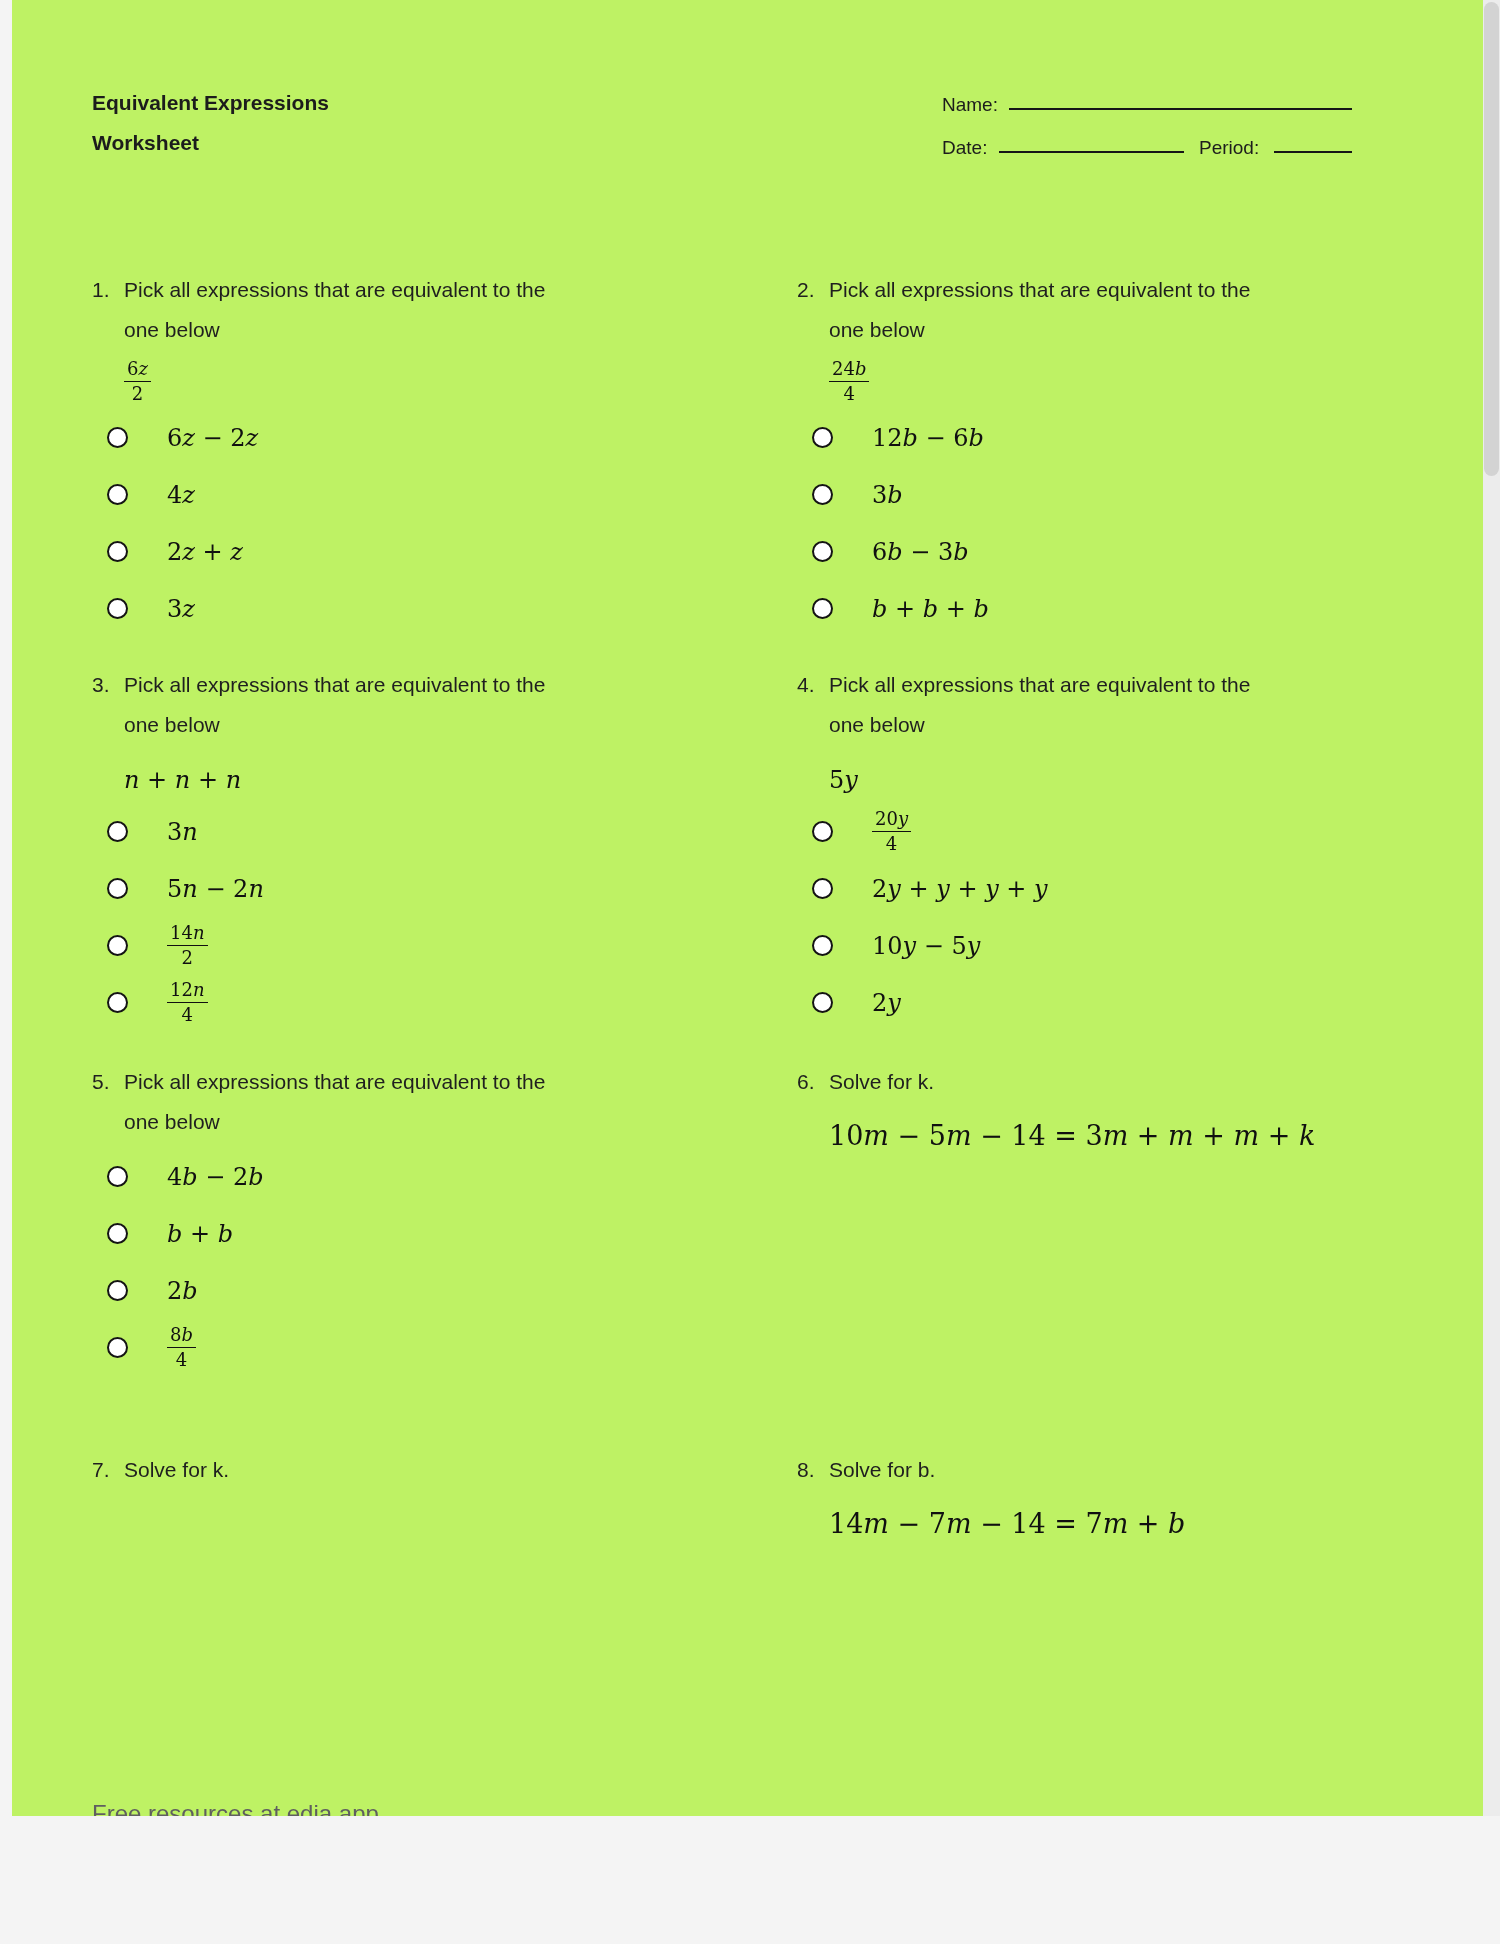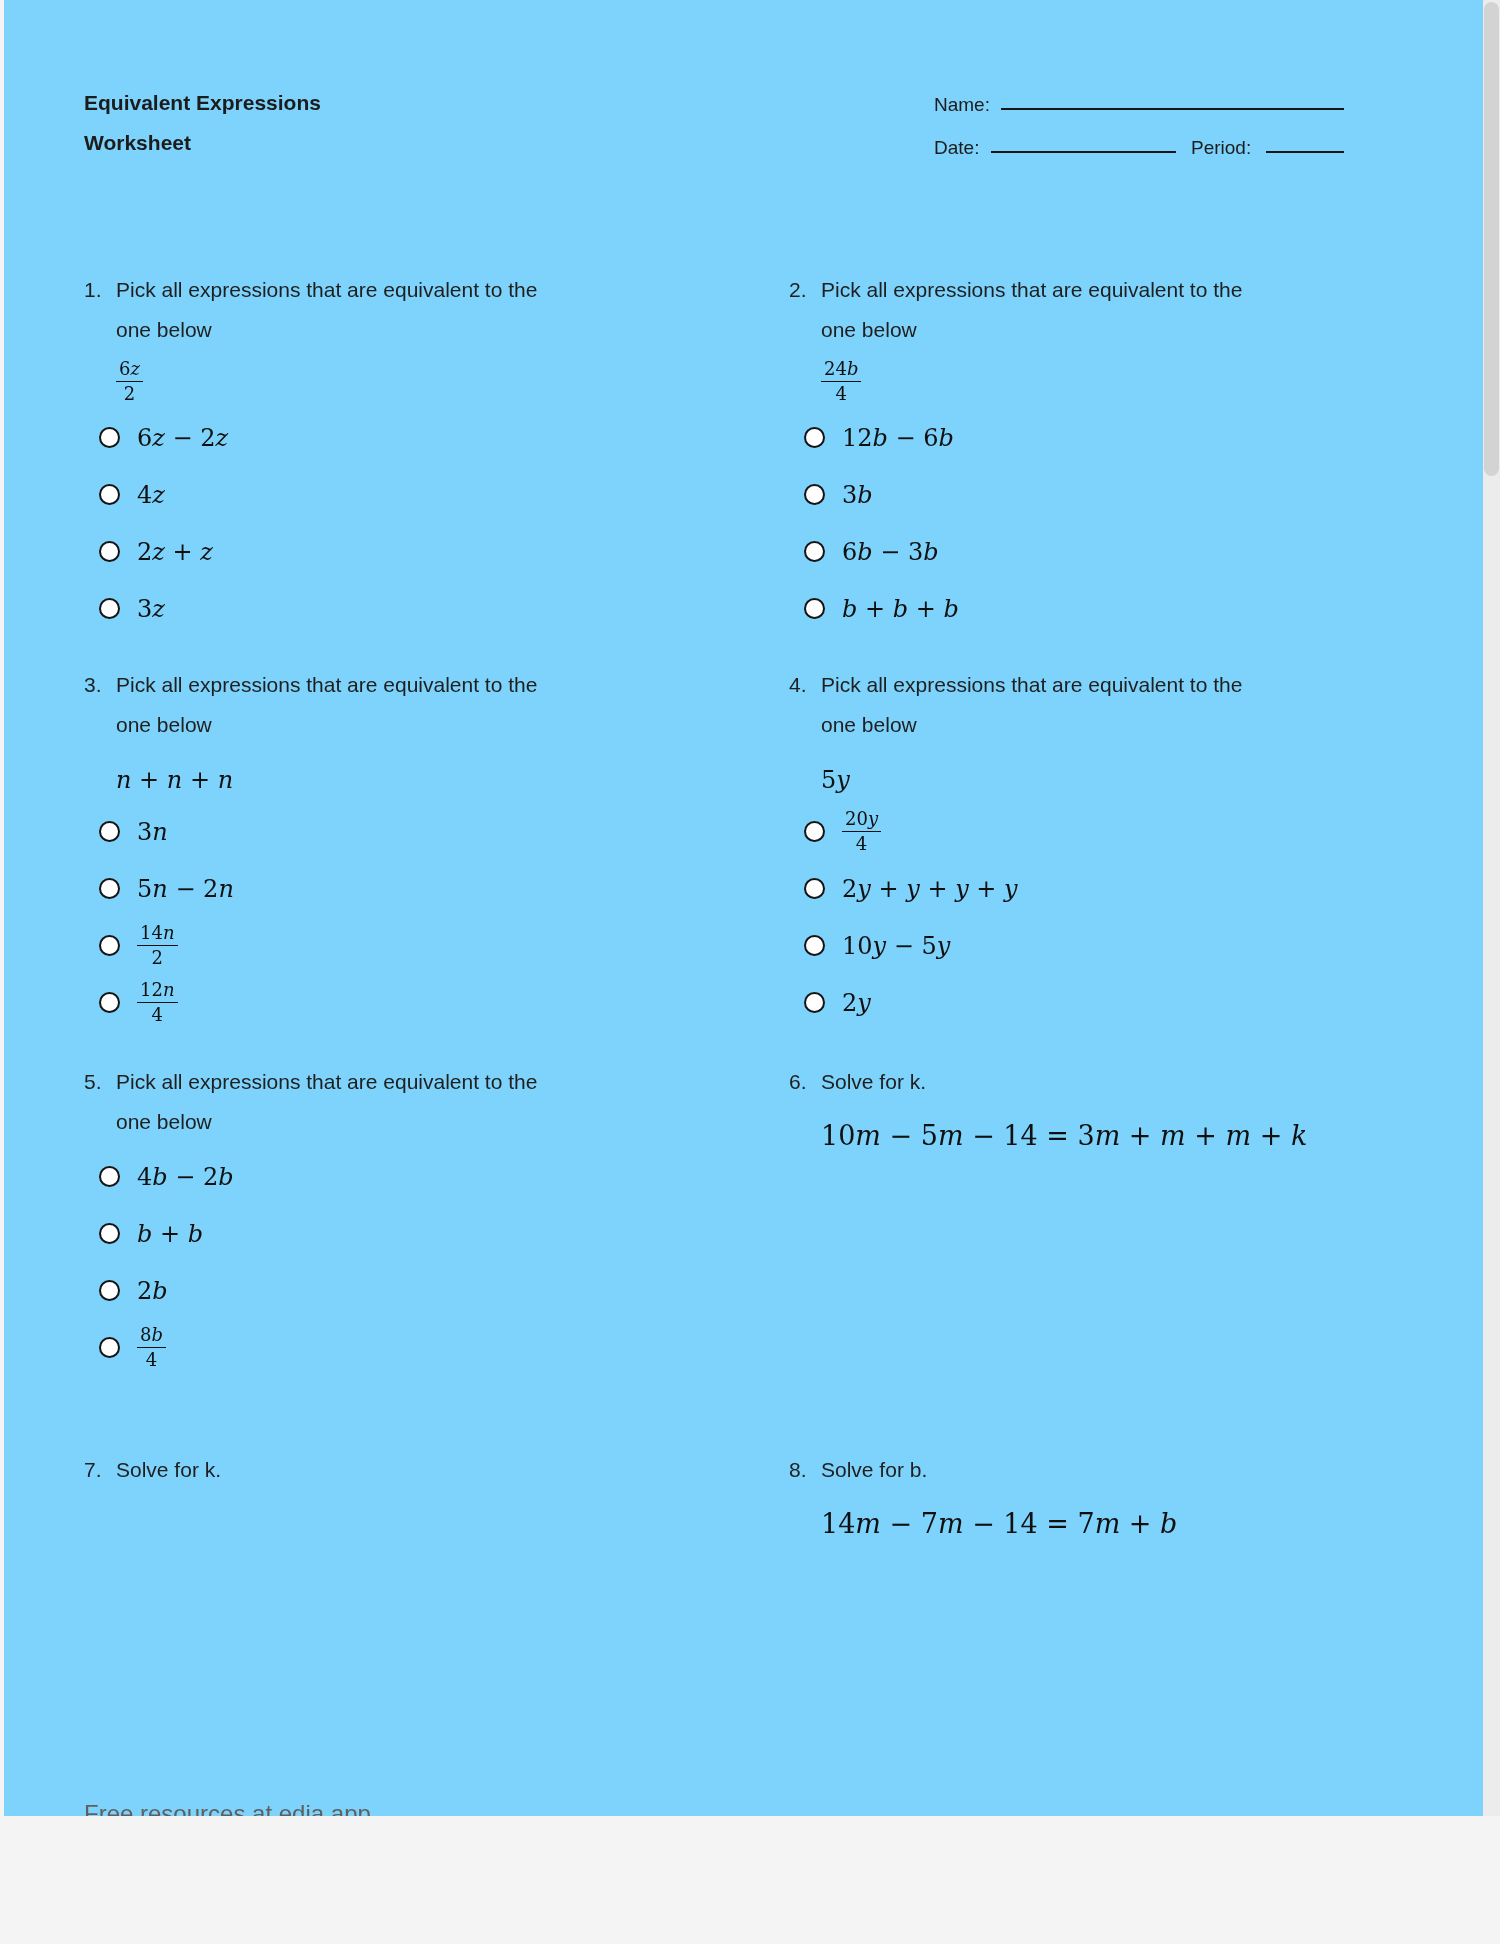--- a/index.html
+++ b/index.html
@@ -3,22 +3,22 @@
 <meta charset="utf-8">
 <style>
   html,body { margin:0; padding:0; }
   body {
     width:1500px; height:1944px; position:relative; overflow:hidden;
     background:#f4f4f4;
     font-family:"Liberation Sans", sans-serif;
     color:#212121;
   }
   #page {
-    position:absolute; left:4px; top:0; width:1483px; height:1816px;
-    background:#7dd3fc; z-index:1;
+    position:absolute; left:12px; top:0; width:1483px; height:1816px;
+    background:#bef264; z-index:1;
   }
   
   .title-line { position:absolute; left:80px; font-size:21px; font-weight:bold; line-height:26px; color:#1c1c1c; }
   #title1 { top:90px; }
   #title2 { top:130px; }
   .field-label { position:absolute; font-size:19px; color:#1c1c1c; }
   .field-line  { position:absolute; height:2.4px; background:#161616; }
   #name-label   { left:930px; top:94px; }
   #name-line    { left:997px; top:108px; width:343px; }
   #date-label   { left:930px; top:137px; }
@@ -38,21 +38,21 @@
   .math i { font-style:italic; }
   .stimulus { margin:8px 0 0 32px; }
   .stimulus.text { margin-top:18px; font-size:24px; line-height:34px; }
   .equation { margin:16px 0 0 32px; font-size:27px; line-height:36px; }
   .frac { display:inline-flex; flex-direction:column; align-items:center;
           font-size:18px; line-height:22px; vertical-align:middle; }
   .frac .num { border-bottom:1.7px solid #101010; padding:0 3px 1px; }
   .frac .den { padding-top:1px; }
   .options { margin-top:4px; }
   .options.after-text { margin-top:6px; }
-  .option { min-height:57px; display:flex; align-items:center; padding-left:15px; }
+  .option { min-height:57px; display:flex; align-items:center; padding-left:15px;gap:22px; }
   .radio { width:21px; height:21px; border:2.2px solid #141414; border-radius:50%;
            flex:none; margin-right:17px; background:#fff; box-sizing:border-box; }
   .opt-math { font-size:24px; line-height:30px; }
   
   #footer-note { position:absolute; left:80px; top:1800px; font-size:24px; color:#5f5f5f; z-index:1; }
   #bottom-band { position:absolute; left:0; top:1816px; width:1500px; height:128px; background:#f4f4f4; z-index:2; }
   #scroll-track { position:absolute; left:1483px; top:0; width:17px; height:1816px; background:#ececec; z-index:1; }
   #scroll-thumb { position:absolute; left:1484px; top:2px; width:15px; height:474px; background:#d3d3d3; border-radius:8px; z-index:3; }
 </style>
 </head>

